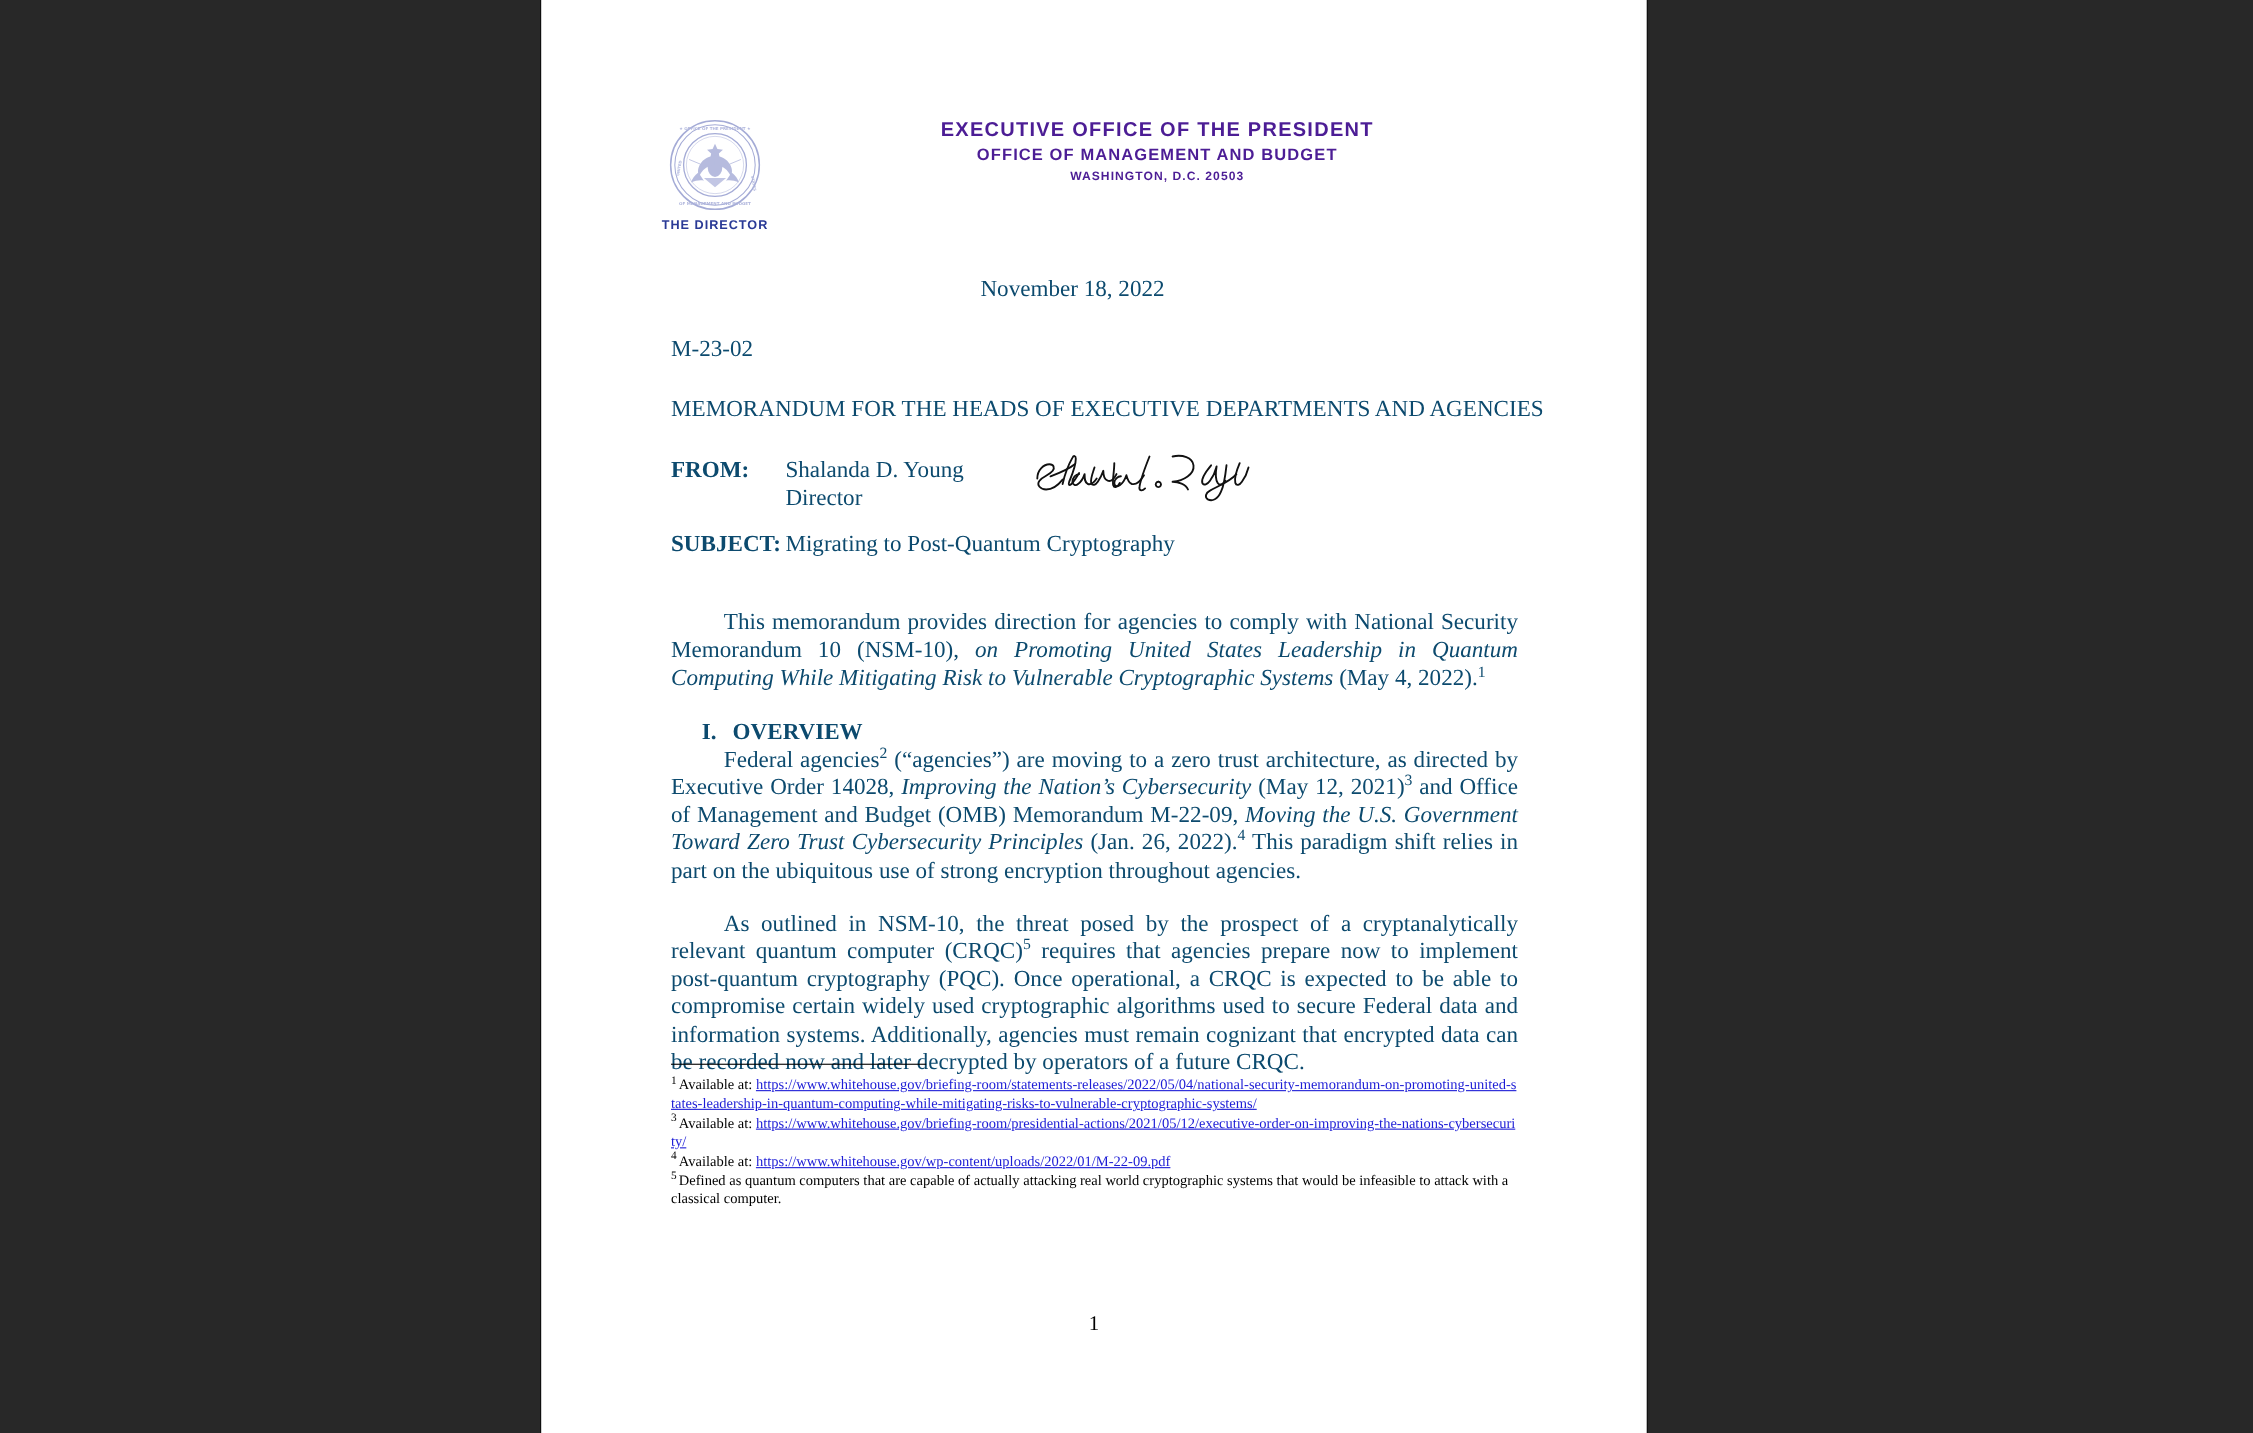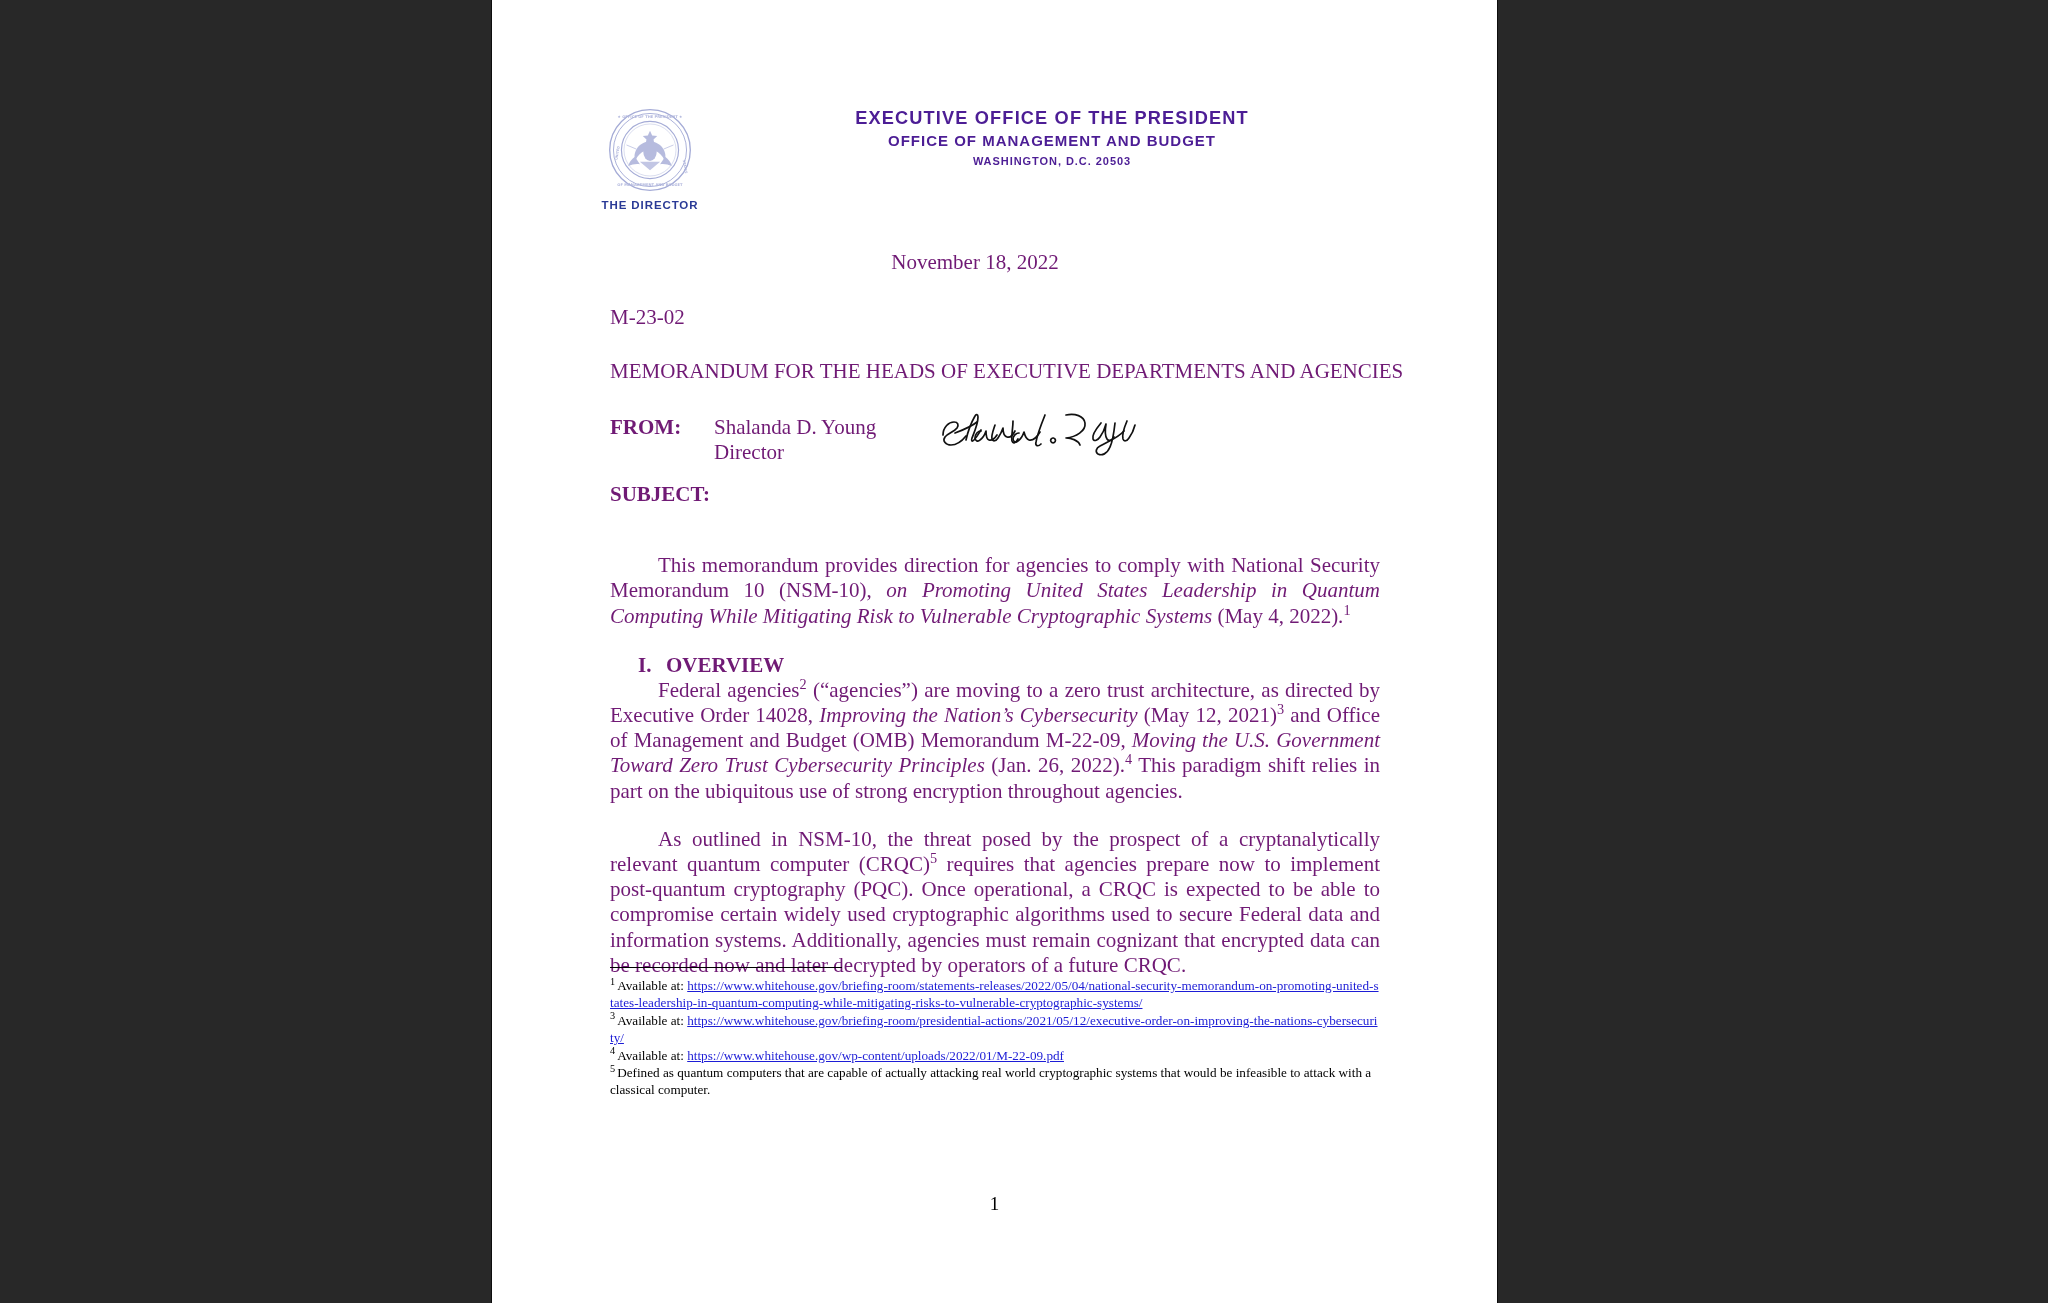--- a/index.html
+++ b/index.html
@@ -97,21 +97,21 @@
   }
 
   
   .doc-body {
     position: absolute;
     left: 118px;
     top: 250px;
     width: 770px;
     font-size: 21px;
     line-height: 1.20;
-    color: #701a75;
+    color: #0c4a6e;
     text-align: left;
   }
   .date-line {
     text-align: center;
     margin-bottom: 30px;
     padding-right: 40px;
   }
   .memo-number {
     margin-bottom: 29px;
   }
@@ -295,20 +295,21 @@
               <path d="M131 12 c9-2 18 1 19 8 c1 8-9 14-19 15 c5 0 12 2 14 7"></path>
               <path d="M166 20 c-5 6-9 13-8 16 c1 3 5 1 7-2 c3-4 5-9 6-13 c-1 6-1 12 1 15 c2 3 5 1 7-2"></path>
               <path d="M180 20 c-1 9-2 18-5 24 c-3 7-8 9-12 7 c-3-2-2-6 2-8 c7-4 18-8 24-15"></path>
               <path d="M192 18 c-3 7-5 14-4 18 c1 3 4 2 6-1 c3-4 5-9 6-13"></path>
             </g>
           </svg>
         </div>
 
         <div class="field-row subject-row">
           <div class="field-label">SUBJECT:</div>
+          <div class="field-value">Migrating to Post-Quantum Cryptography</div>
         </div>
 
         <p class="para first"><span>This memorandum provides direction for agencies to comply with National Security Memorandum 10 (NSM-10), </span><i>on Promoting United States Leadership in Quantum Computing While Mitigating Risk to Vulnerable Cryptographic Systems</i><span> (May 4, 2022).</span><sup>1</sup></p>
 
         <div class="section-head">
           <span class="section-num">I.</span>
           <span class="section-title">OVERVIEW</span>
         </div>
 
         <p class="para"><span>Federal agencies</span><sup>2</sup><span> (“agencies”) are moving to a zero trust architecture, as directed by Executive Order 14028, </span><i>Improving the Nation’s Cybersecurity</i><span> (May 12, 2021)</span><sup>3</sup><span> and Office of Management and Budget (OMB) Memorandum M-22-09, </span><i>Moving the U.S. Government Toward Zero Trust Cybersecurity Principles</i><span> (Jan. 26, 2022).</span><sup>4</sup><span> This paradigm shift relies in part on the ubiquitous use of strong encryption throughout agencies.</span></p>

